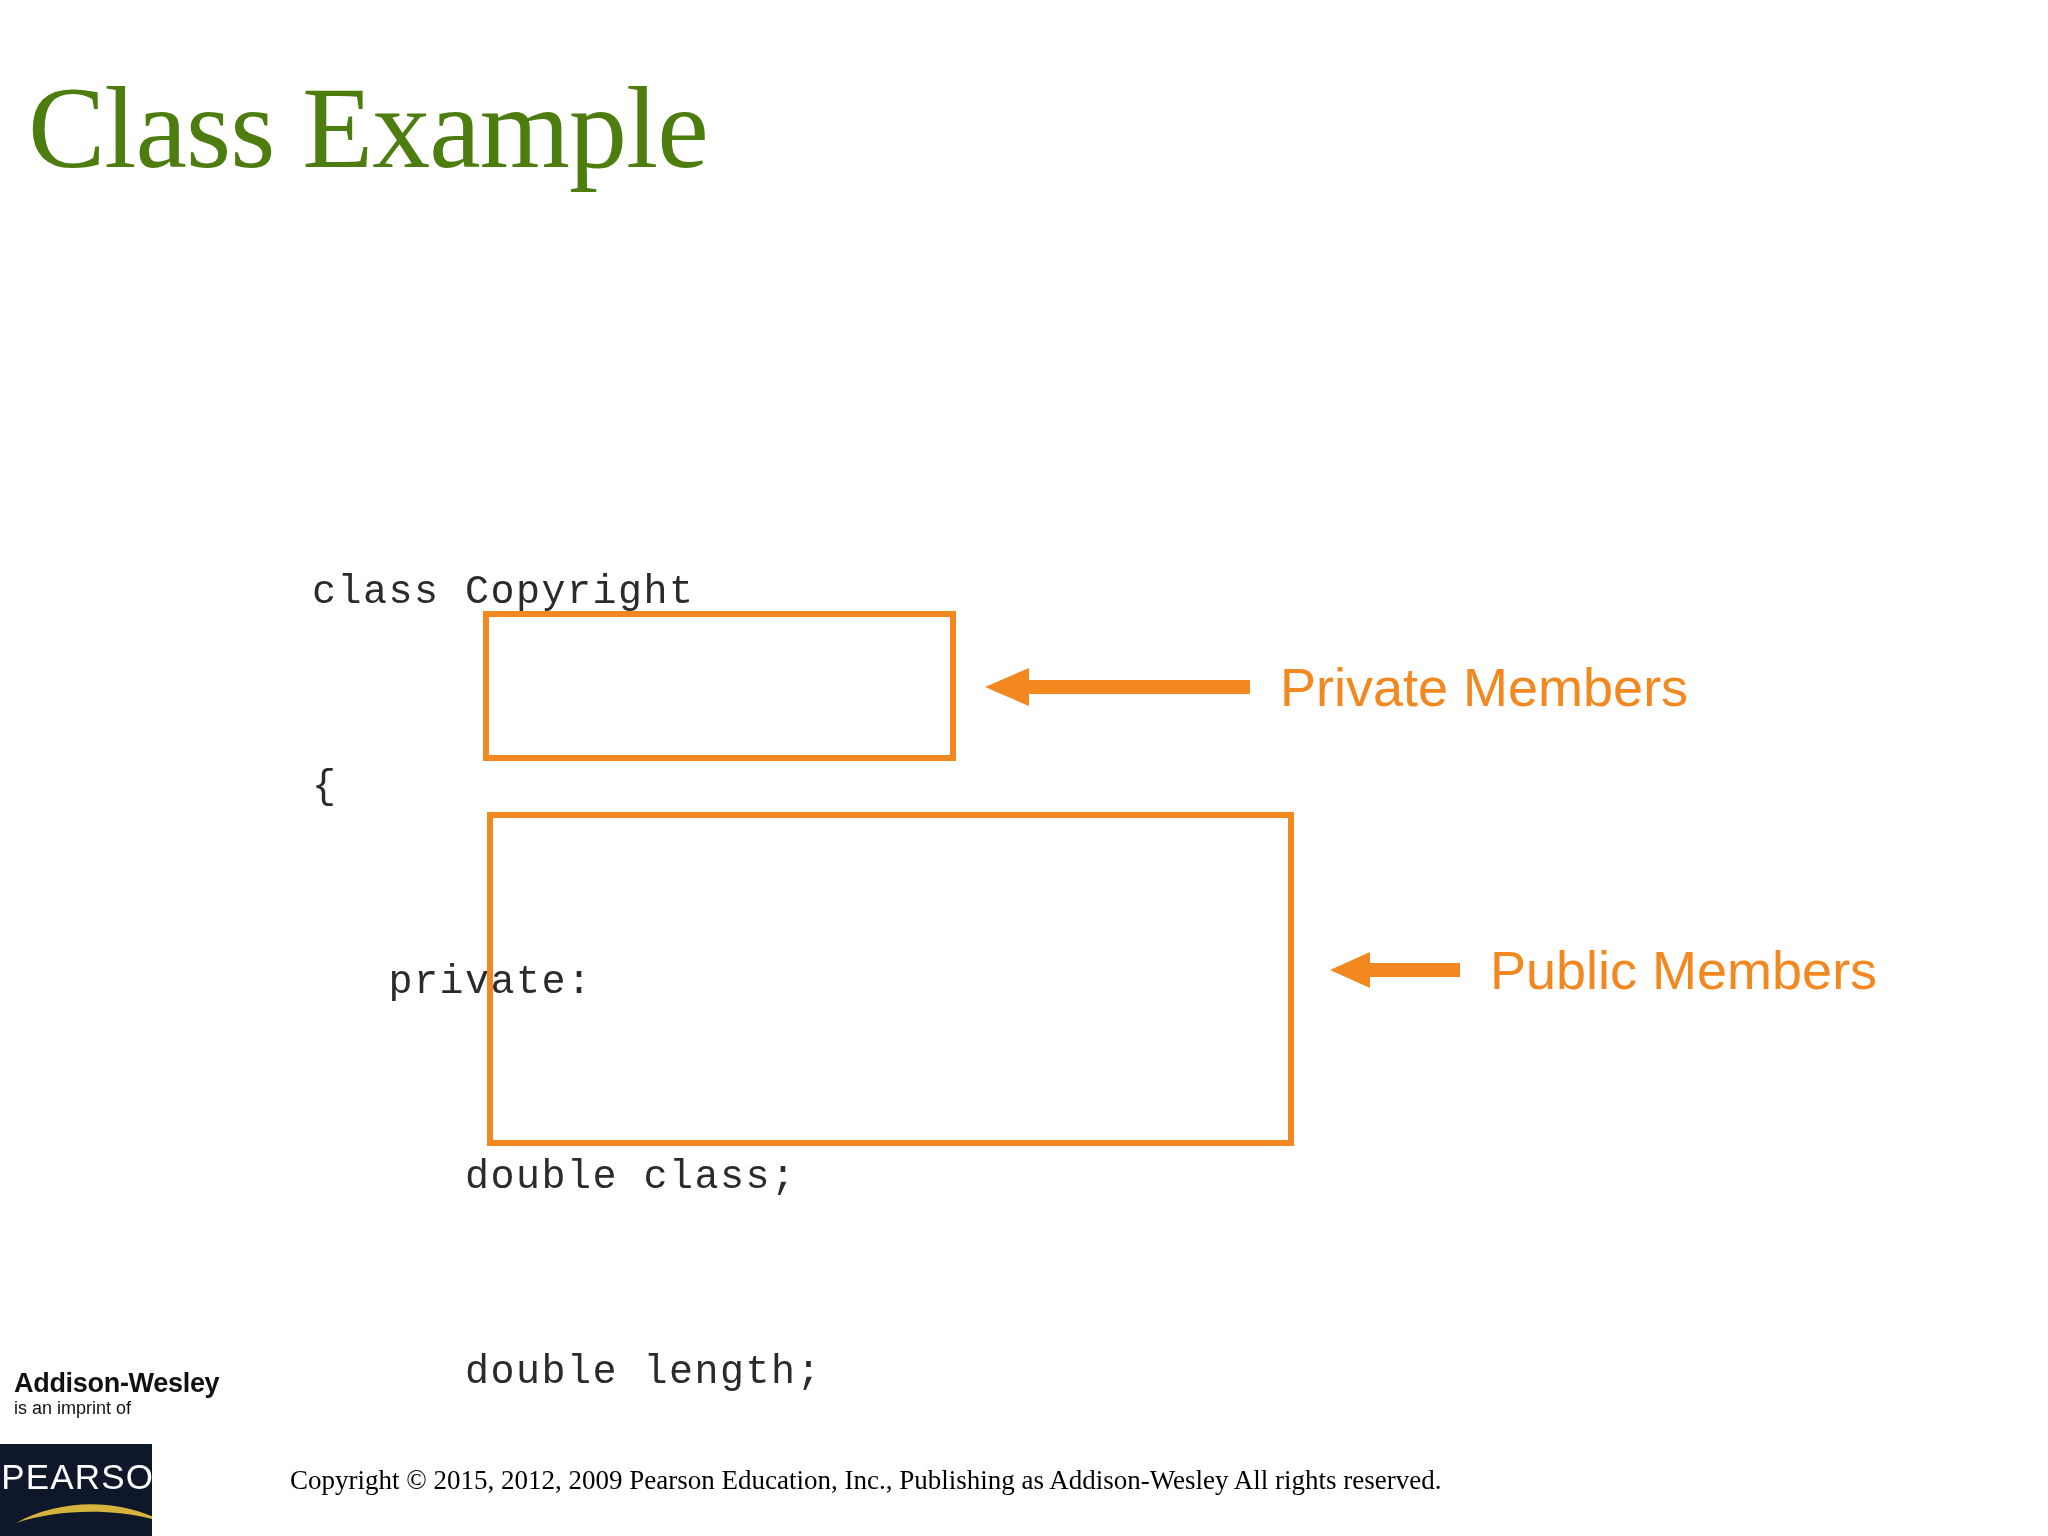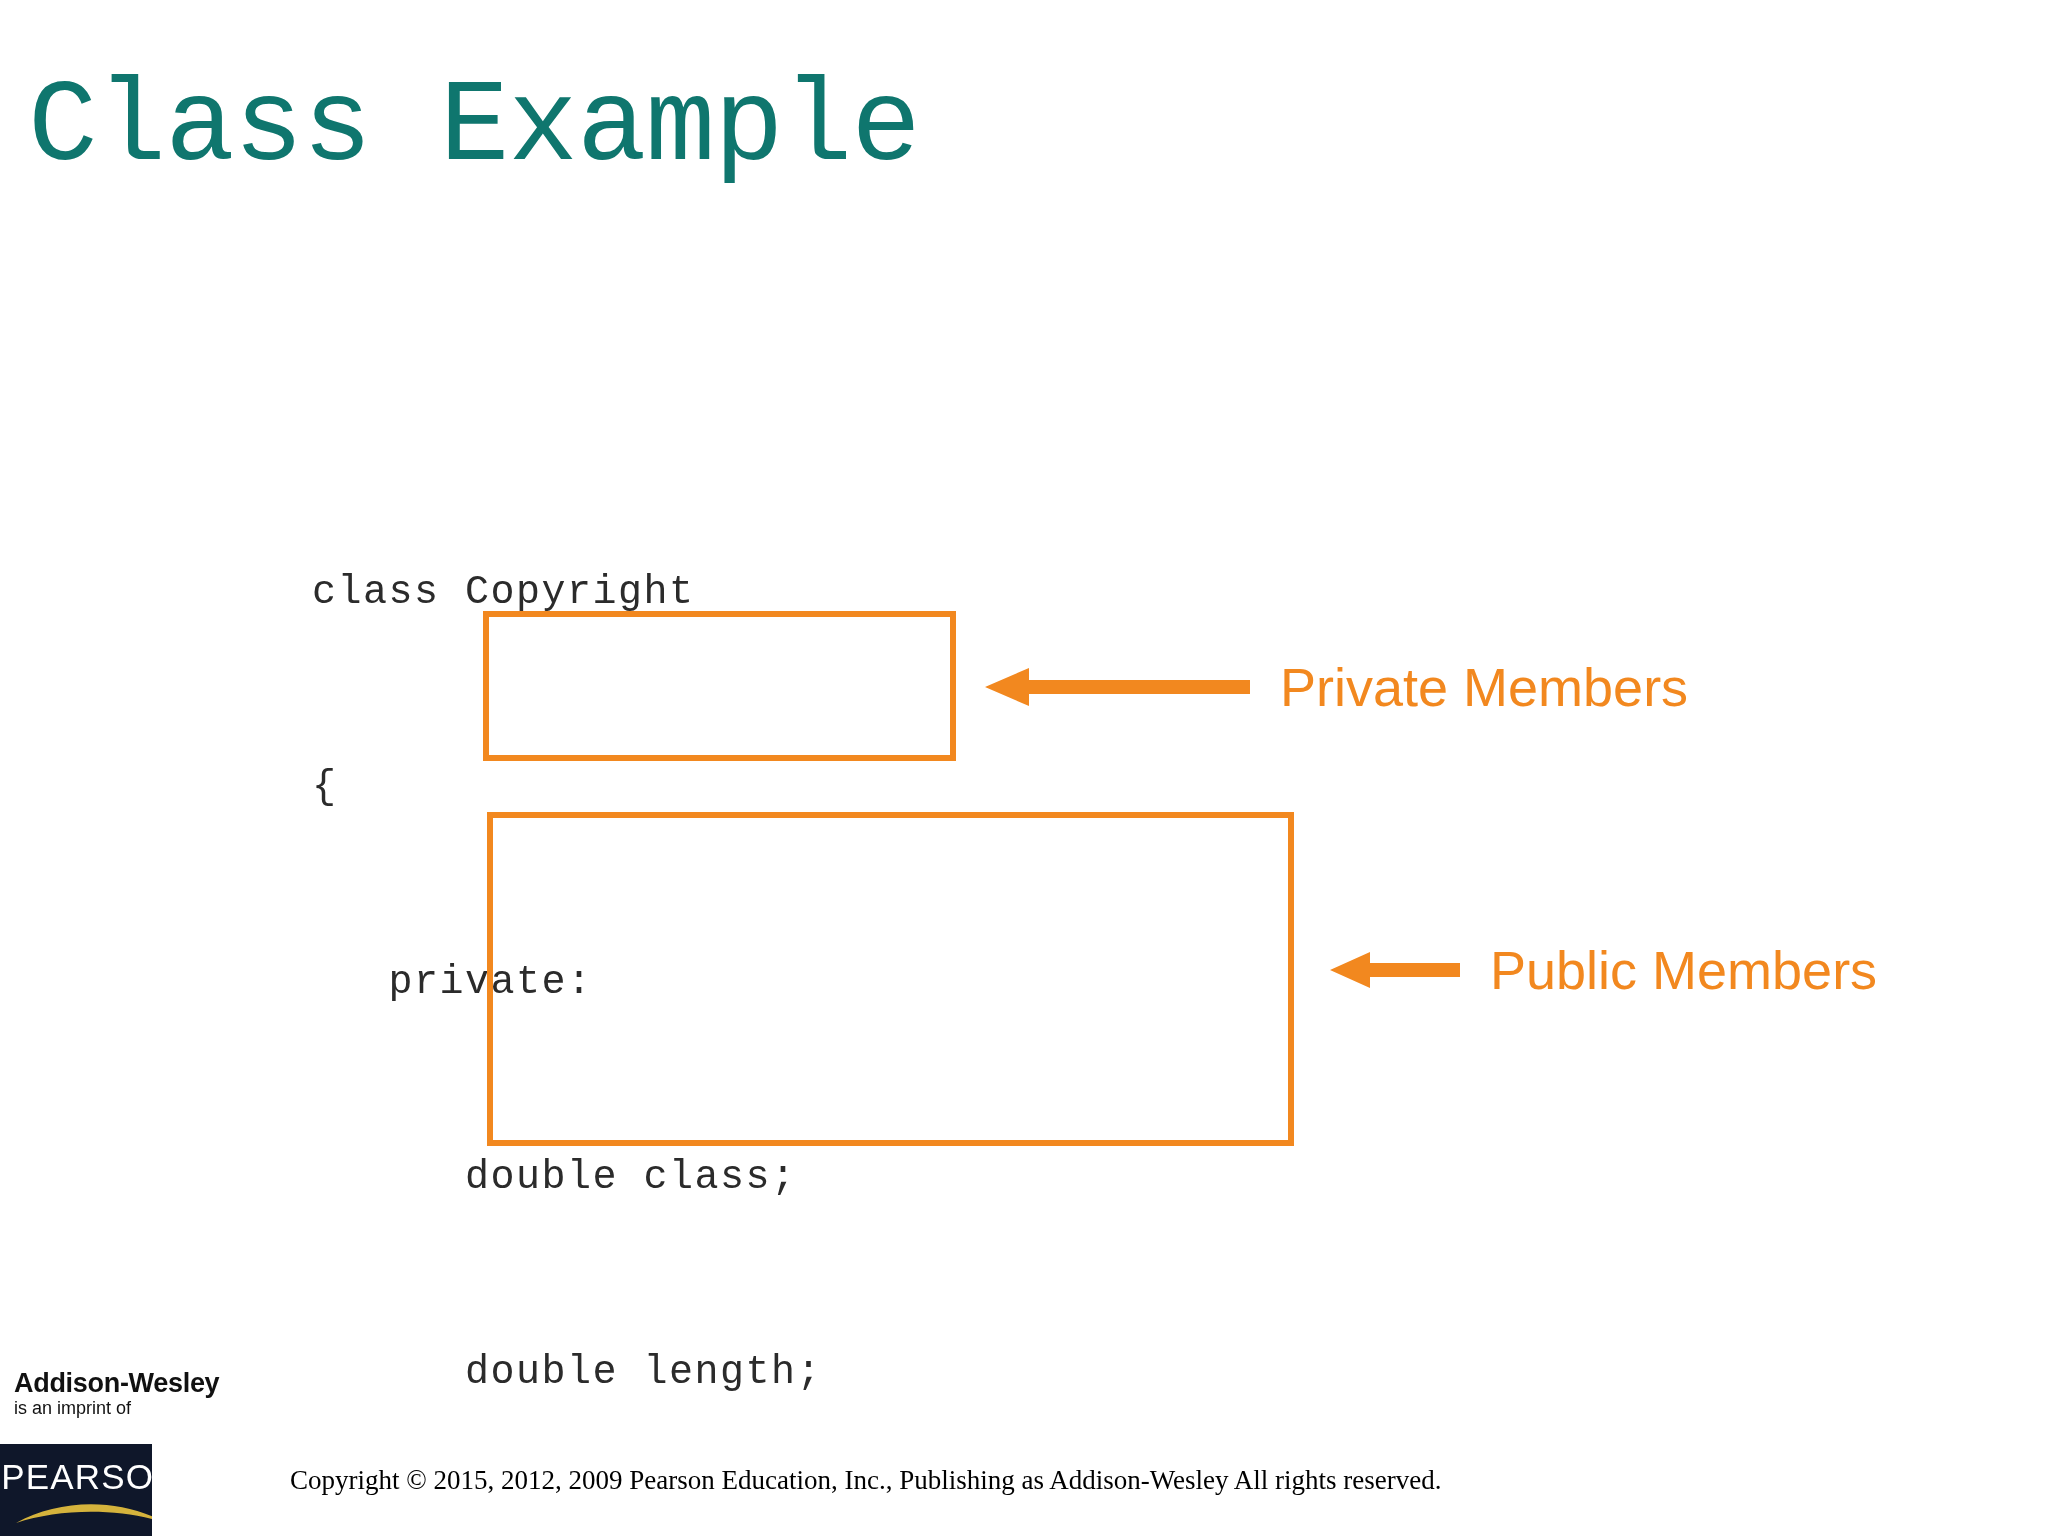--- a/index.html
+++ b/index.html
@@ -15,25 +15,25 @@
     background: #ffffff;
     overflow: hidden;
     font-family: "Liberation Sans", sans-serif;
   }
 
   
   #slide-title {
     position: absolute;
     left: 28px;
     top: 68px;
-    font-family: Liberation Mono, monospace;
+    font-family: Liberation Serif, serif;
     font-size: 116px;
     line-height: 1.05;
     font-weight: 400;
-    color: #0f766e;
+    color: #4d7c0f;
     letter-spacing: -1px;
     white-space: pre;
   }
 
   
   #code-block {
     position: absolute;
     left: 312px;
     top: 430px;
     font-family: "Liberation Mono", "DejaVu Sans Mono", monospace;

